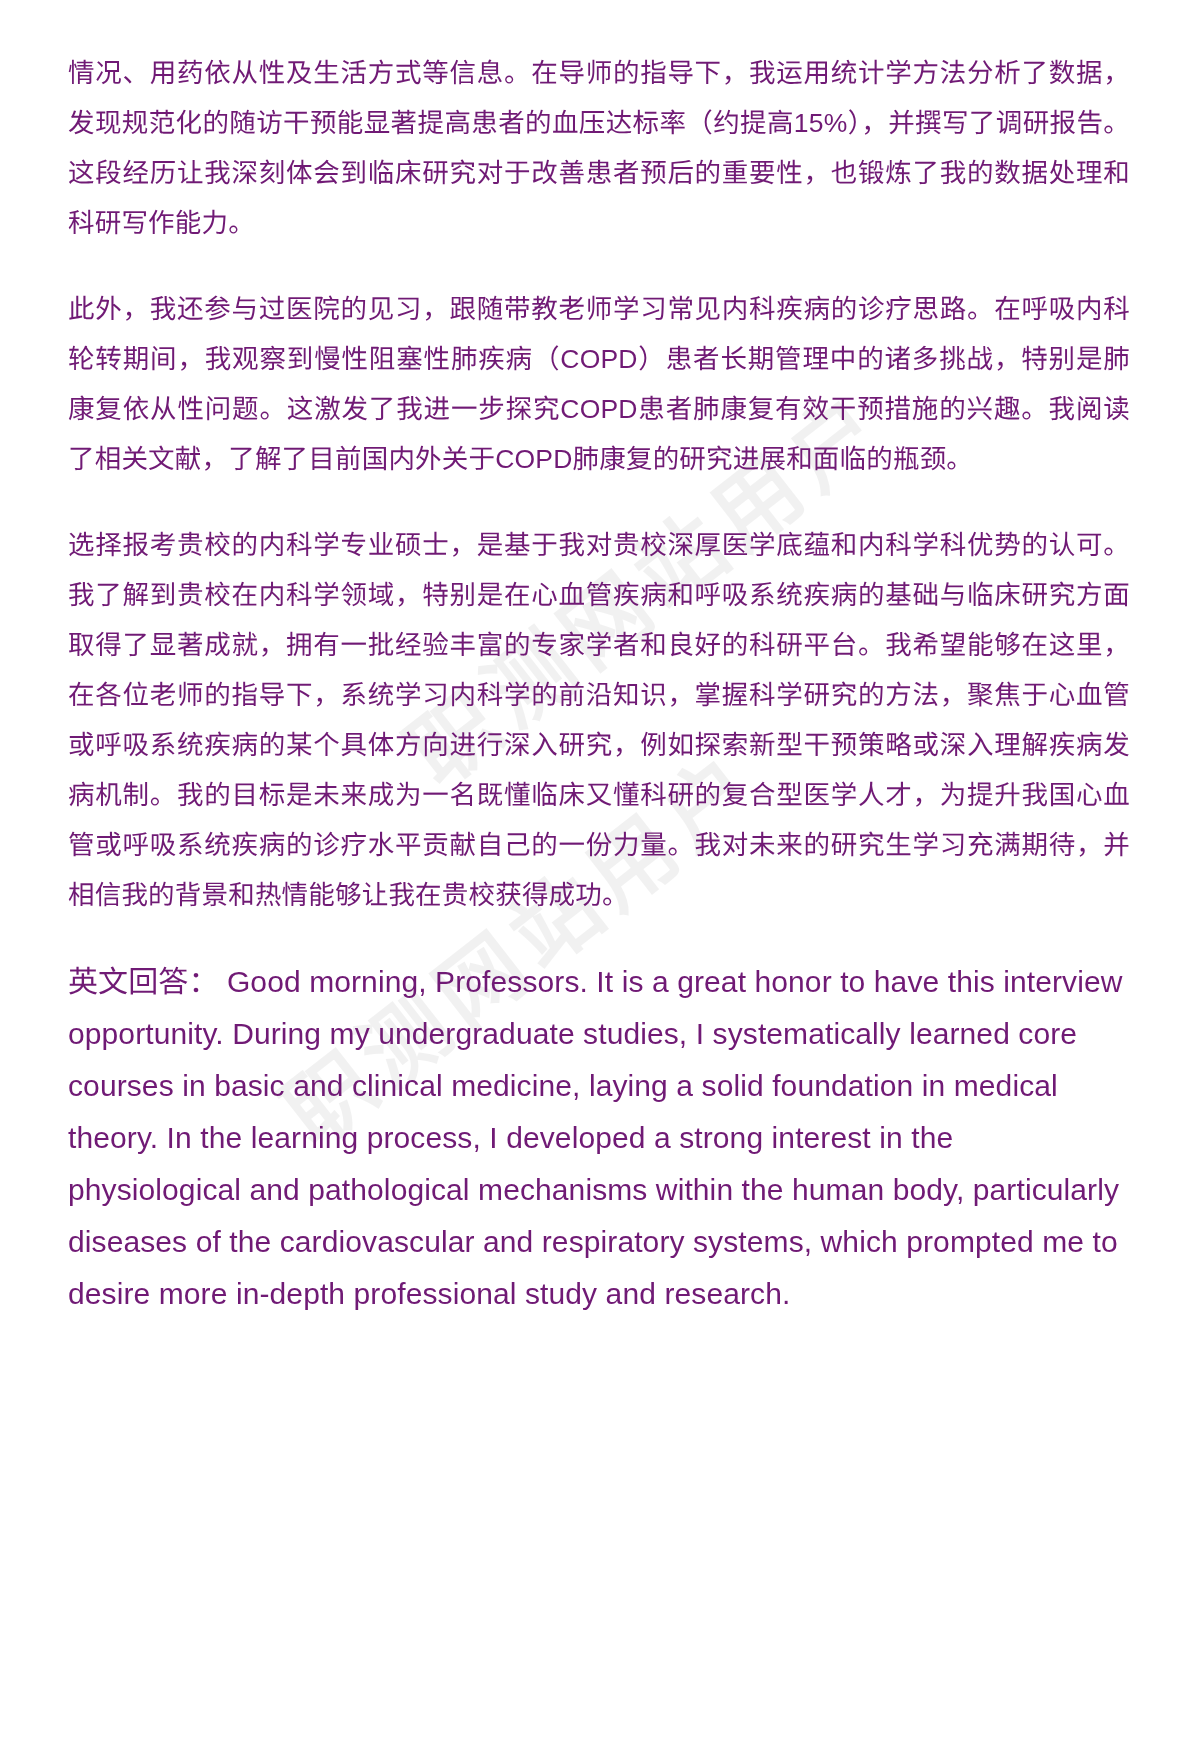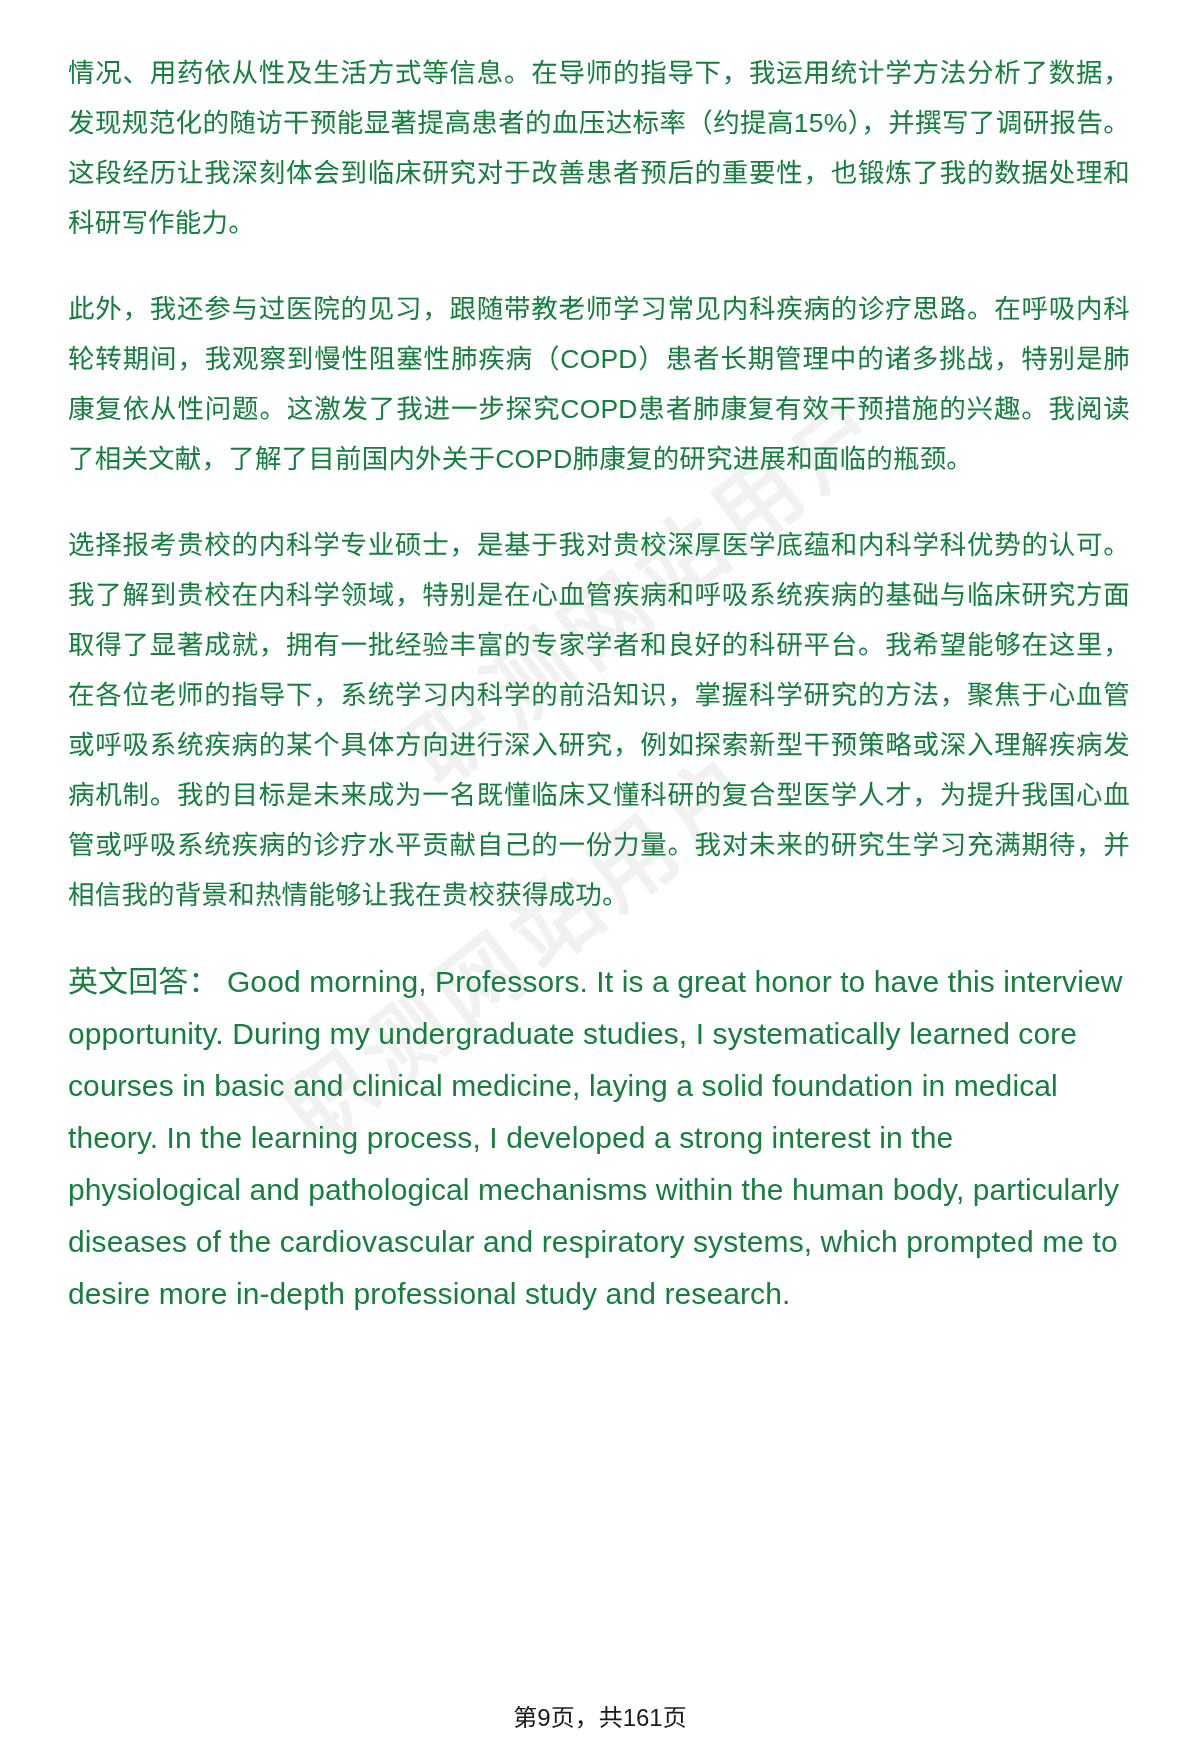--- a/index.html
+++ b/index.html
@@ -49,21 +49,21 @@
   .content {
     position: relative;
     z-index: 10;
   }
   p.para {
     margin: 0 2px 36px 0;
     font-size: 26.5px;
     line-height: 50px;
     text-align: justify;
     text-justify: inter-ideograph;
-    color: #15803d;
+    color: #701a75;
     letter-spacing: 0.2px;
   }
   p.para.en {
     font-size: 30px;
     line-height: 52px;
     text-align: left;
     letter-spacing: 0.1px;
   }
   .footer {
     position: absolute;
@@ -87,15 +87,14 @@
     <span class="wm-2">职测网站用户</span>
   </div>
 
   <div class="content">
     <p class="para">情况、用药依从性及生活方式等信息。在导师的指导下，我运用统计学方法分析了数据，发现规范化的随访干预能显著提高患者的血压达标率（约提高15%），并撰写了调研报告。这段经历让我深刻体会到临床研究对于改善患者预后的重要性，也锻炼了我的数据处理和科研写作能力。</p>
     <p class="para">此外，我还参与过医院的见习，跟随带教老师学习常见内科疾病的诊疗思路。在呼吸内科轮转期间，我观察到慢性阻塞性肺疾病（COPD）患者长期管理中的诸多挑战，特别是肺康复依从性问题。这激发了我进一步探究COPD患者肺康复有效干预措施的兴趣。我阅读了相关文献，了解了目前国内外关于COPD肺康复的研究进展和面临的瓶颈。</p>
     <p class="para">选择报考贵校的内科学专业硕士，是基于我对贵校深厚医学底蕴和内科学科优势的认可。我了解到贵校在内科学领域，特别是在心血管疾病和呼吸系统疾病的基础与临床研究方面取得了显著成就，拥有一批经验丰富的专家学者和良好的科研平台。我希望能够在这里，在各位老师的指导下，系统学习内科学的前沿知识，掌握科学研究的方法，聚焦于心血管或呼吸系统疾病的某个具体方向进行深入研究，例如探索新型干预策略或深入理解疾病发病机制。我的目标是未来成为一名既懂临床又懂科研的复合型医学人才，为提升我国心血管或呼吸系统疾病的诊疗水平贡献自己的一份力量。我对未来的研究生学习充满期待，并相信我的背景和热情能够让我在贵校获得成功。</p>
     <p class="para en">英文回答： Good morning, Professors. It is a great honor to have this interview opportunity. During my undergraduate studies, I systematically learned core courses in basic and clinical medicine, laying a solid foundation in medical theory. In the learning process, I developed a strong interest in the physiological and pathological mechanisms within the human body, particularly diseases of the cardiovascular and respiratory systems, which prompted me to desire more in-depth professional study and research.</p>
   </div>
 
-  <div class="footer">第9页，共161页</div>
 
 </div>
 
 </body></html>

